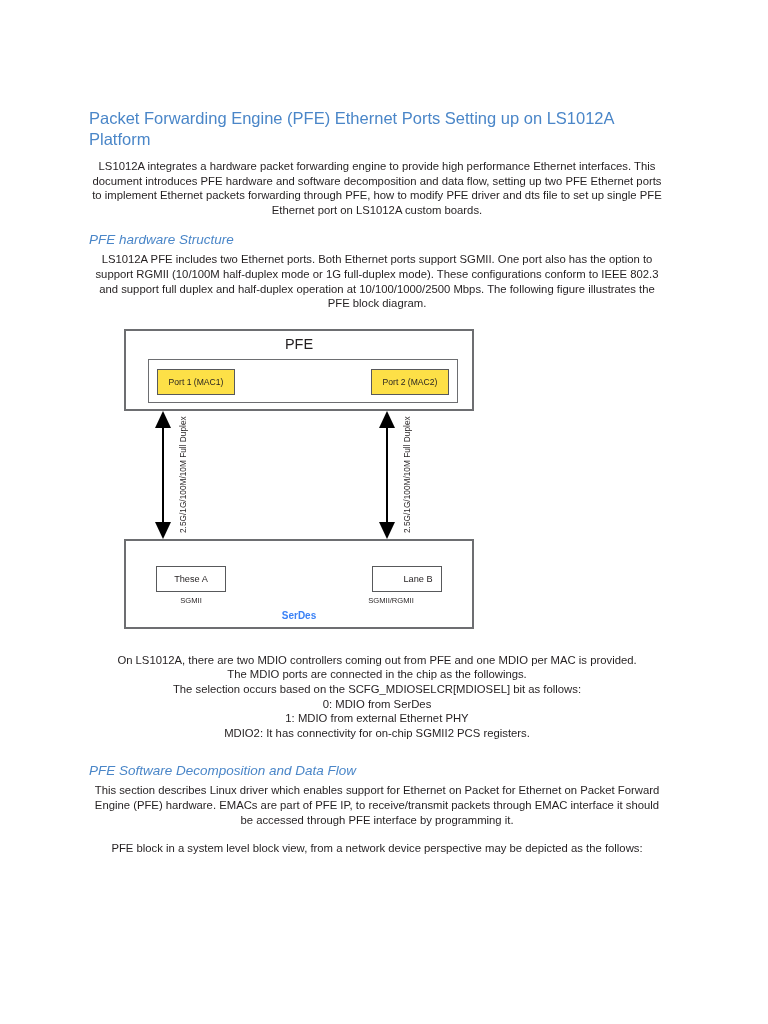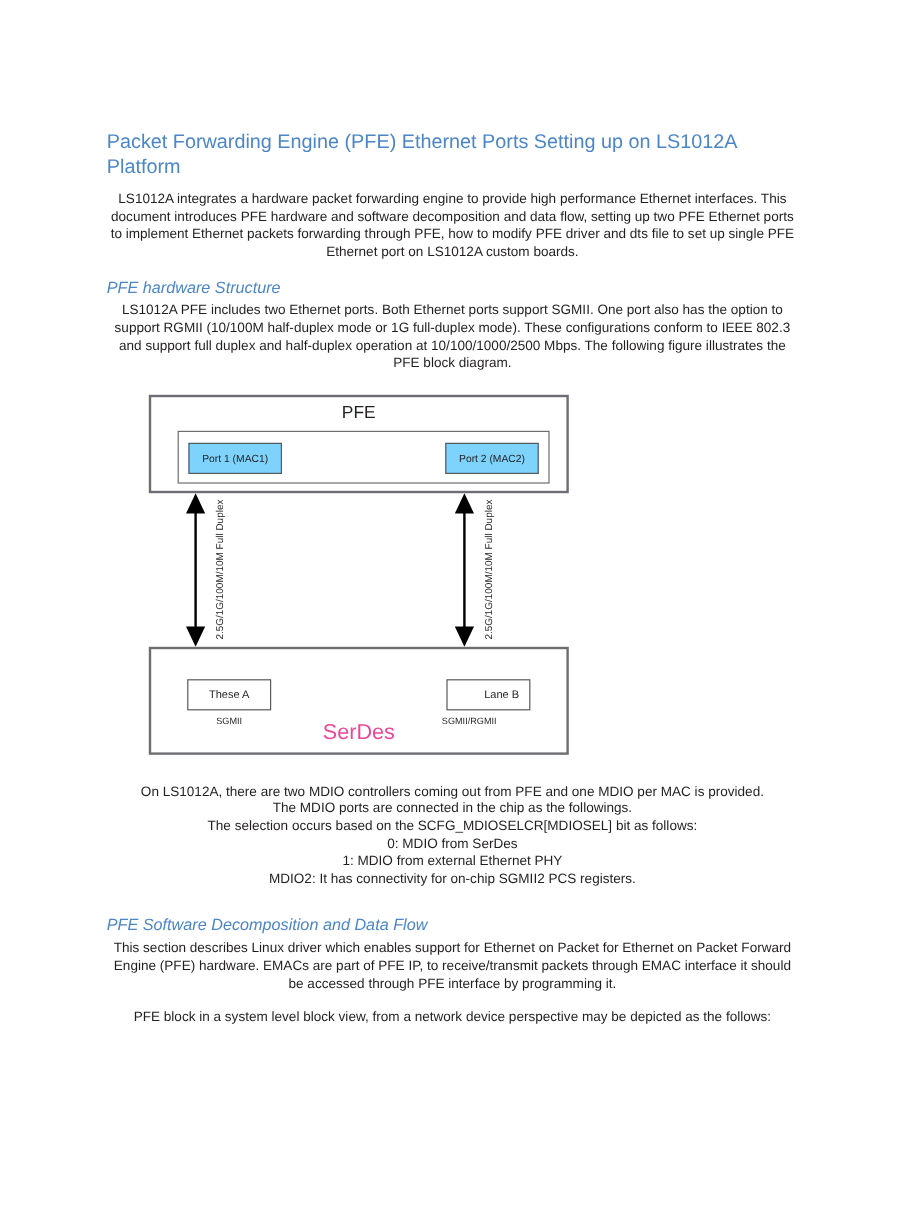--- a/index.html
+++ b/index.html
@@ -97,21 +97,21 @@
     position: absolute;
     top: 9px;
     height: 26px;
     border: 1px solid #58595b;
     box-sizing: border-box;
     font-size: 8.6px;
     color: #231f20;
     display: flex;
     align-items: center;
     justify-content: center;
-    background: #7dd3fc;
+    background: #fde047;
     text-align: right;
   }
   .port-1 { left: 8px; width: 78px; }
   .port-2 { right: 8px; width: 78px; }
 
   .serdes-box {
     position: absolute;
     left: 35px;
     top: 216px;
     width: 350px;
@@ -119,22 +119,23 @@
     border: 2px solid #6d6e71;
     box-sizing: border-box;
     background: #ffffff;
   }
   .serdes-label {
     position: absolute;
     bottom: 6px;
     left: 0;
     width: 100%;
     text-align: center;
-    font-size: 18px;
-    color: #ec4899;
+    font-size: 10px;
+    color: #3b82f6;
+    font-weight: bold;
   }
   .lane-box {
     position: absolute;
     top: 25px;
     height: 26px;
     border: 1px solid #58595b;
     box-sizing: border-box;
     font-size: 9.2px;
     color: #231f20;
     display: flex;

